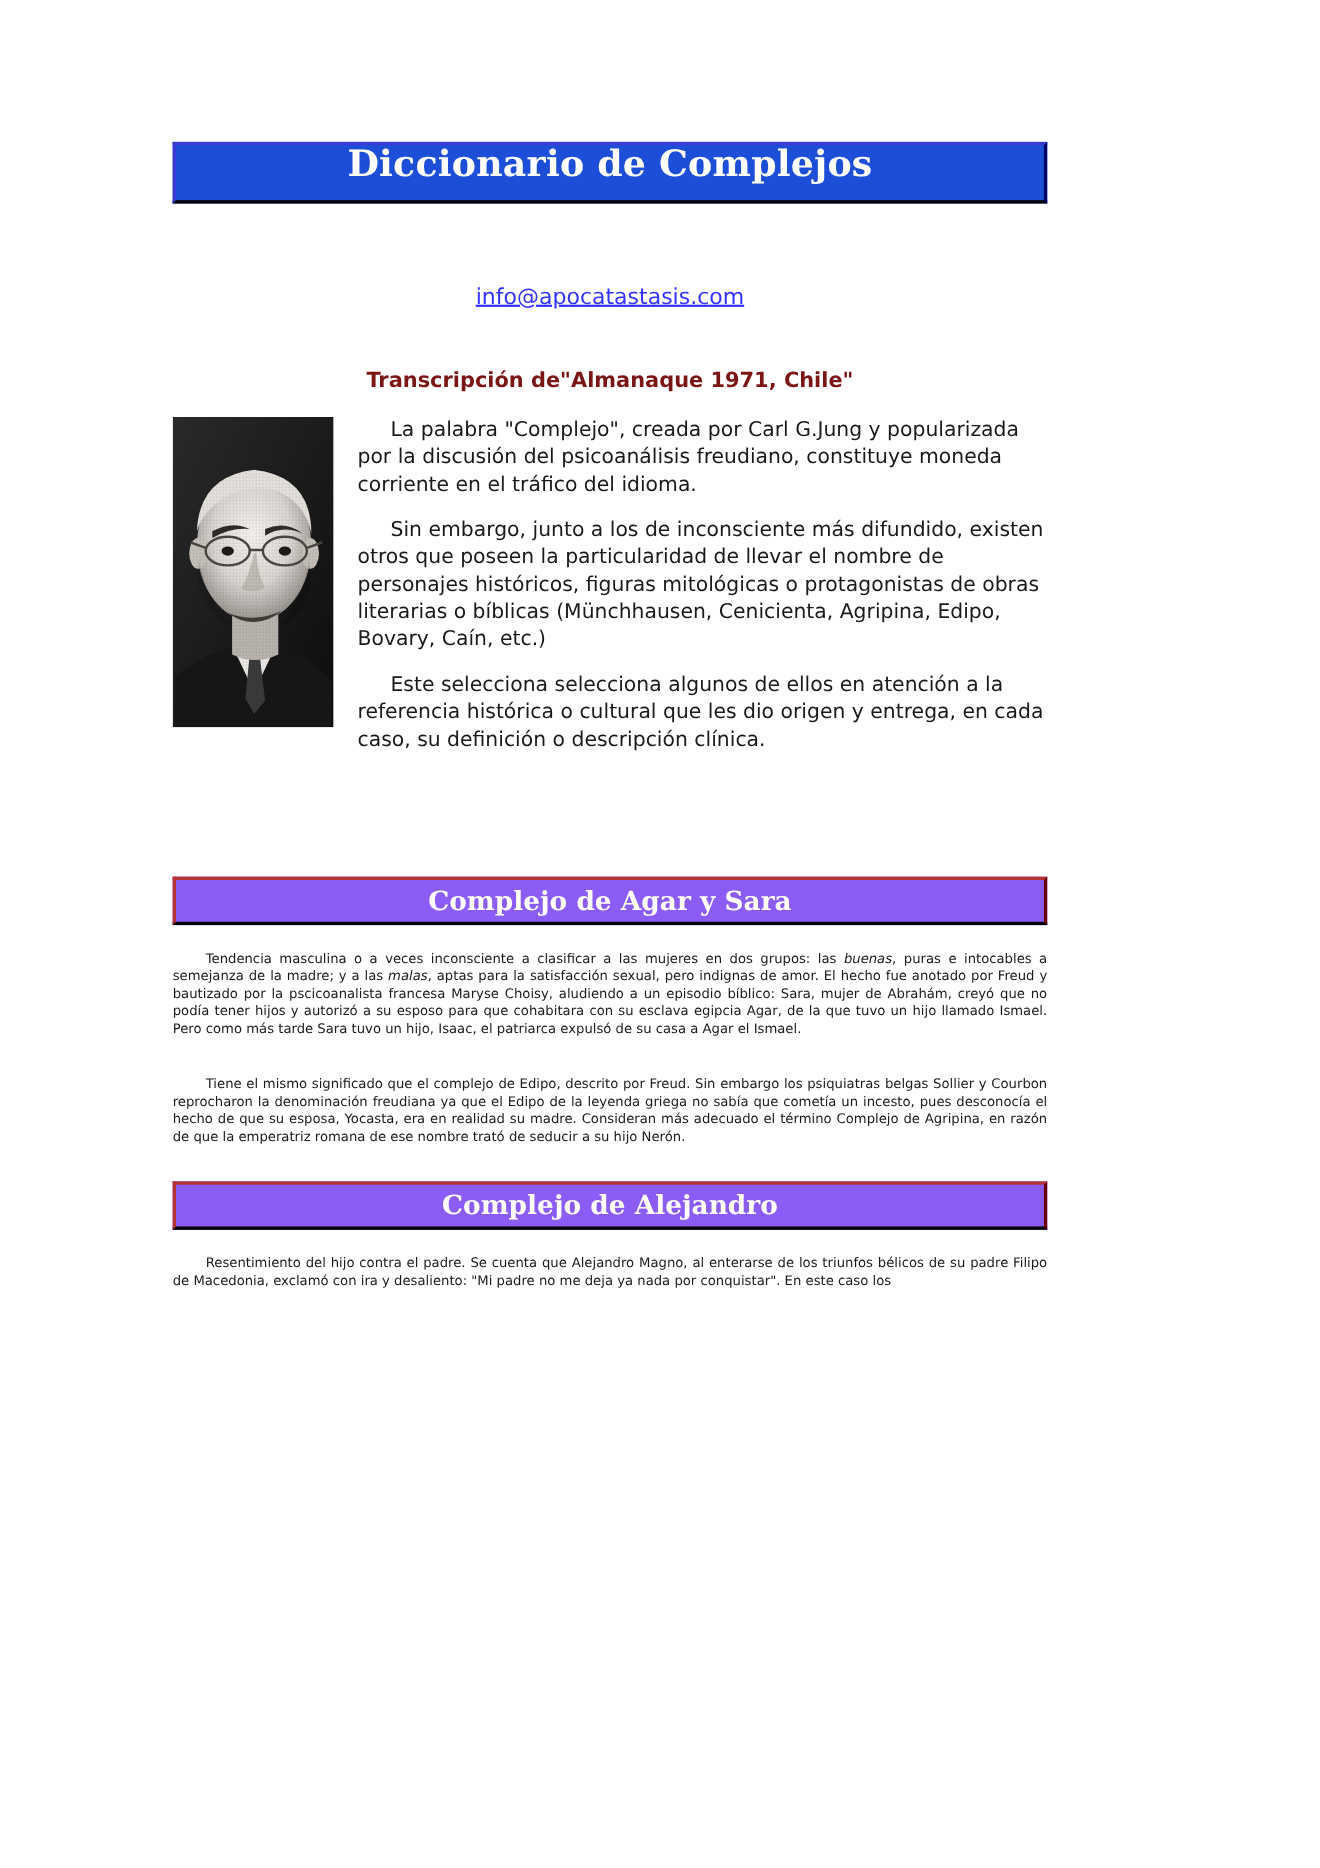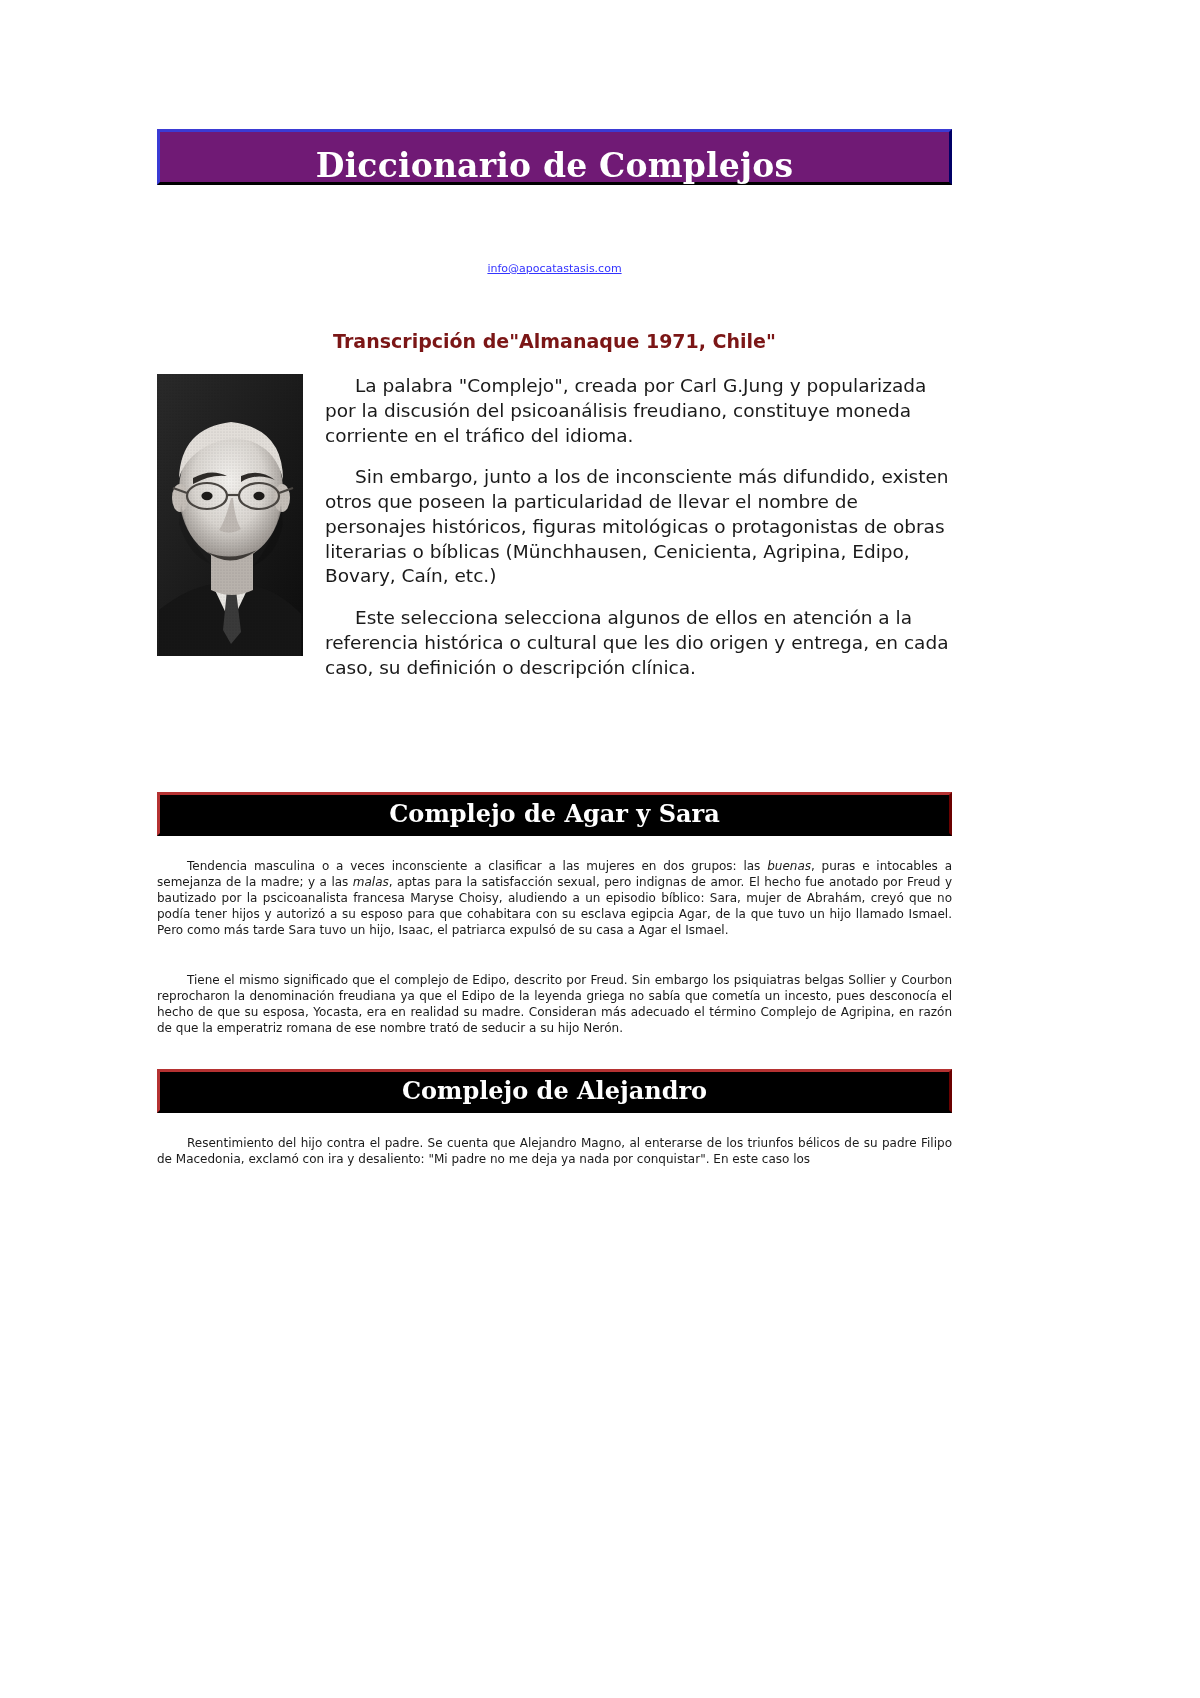--- a/index.html
+++ b/index.html
@@ -25,48 +25,48 @@
   .content {
     position: absolute;
     left: 157px;
     top: 0;
     width: 795px;
   }
 
   
   .title-banner {
     margin-top: 129px;
-    background: #701a75;
+    background: #1d4ed8;
     border-top: 3px solid #3b3bd4;
     border-left: 3px solid #3b3bd4;
     border-right: 3px solid #000066;
     border-bottom: 3px solid #000000;
     height: 56px;
     display: flex;
-    align-items: flex-end;
+    align-items: flex-start;
     justify-content: center;
     box-sizing: border-box;
   }
   .title-banner-text {
     font-family: "DejaVu Serif", serif;
     font-weight: bold;
     font-size: 33px;
     color: #ffffff;
     letter-spacing: 0.2px;
     line-height: 1;
   }
 
   
   .email-row {
     margin-top: 72px;
     text-align: center;
   }
   .email-link {
     font-family: "DejaVu Sans", sans-serif;
-    font-size: 11px;
+    font-size: 20px;
     color: #3333ff;
     text-decoration: underline;
     cursor: pointer;
   }
 
   
   .subtitle-row {
     margin-top: 54px;
     text-align: center;
   }
@@ -99,21 +99,21 @@
     font-size: 18.5px;
     line-height: 1.34;
     color: #1a1a1a;
     text-indent: 30px;
     margin: 0 0 17px 0;
     text-align: left;
   }
 
   
   .section-header {
-    background: #000000;
+    background: #8b5cf6;
     border-top: 3px solid #b53232;
     border-left: 3px solid #b53232;
     border-right: 3px solid #6b0000;
     border-bottom: 3px solid #000000;
     height: 44px;
     display: flex;
     align-items: center;
     justify-content: center;
     box-sizing: border-box;
   }

